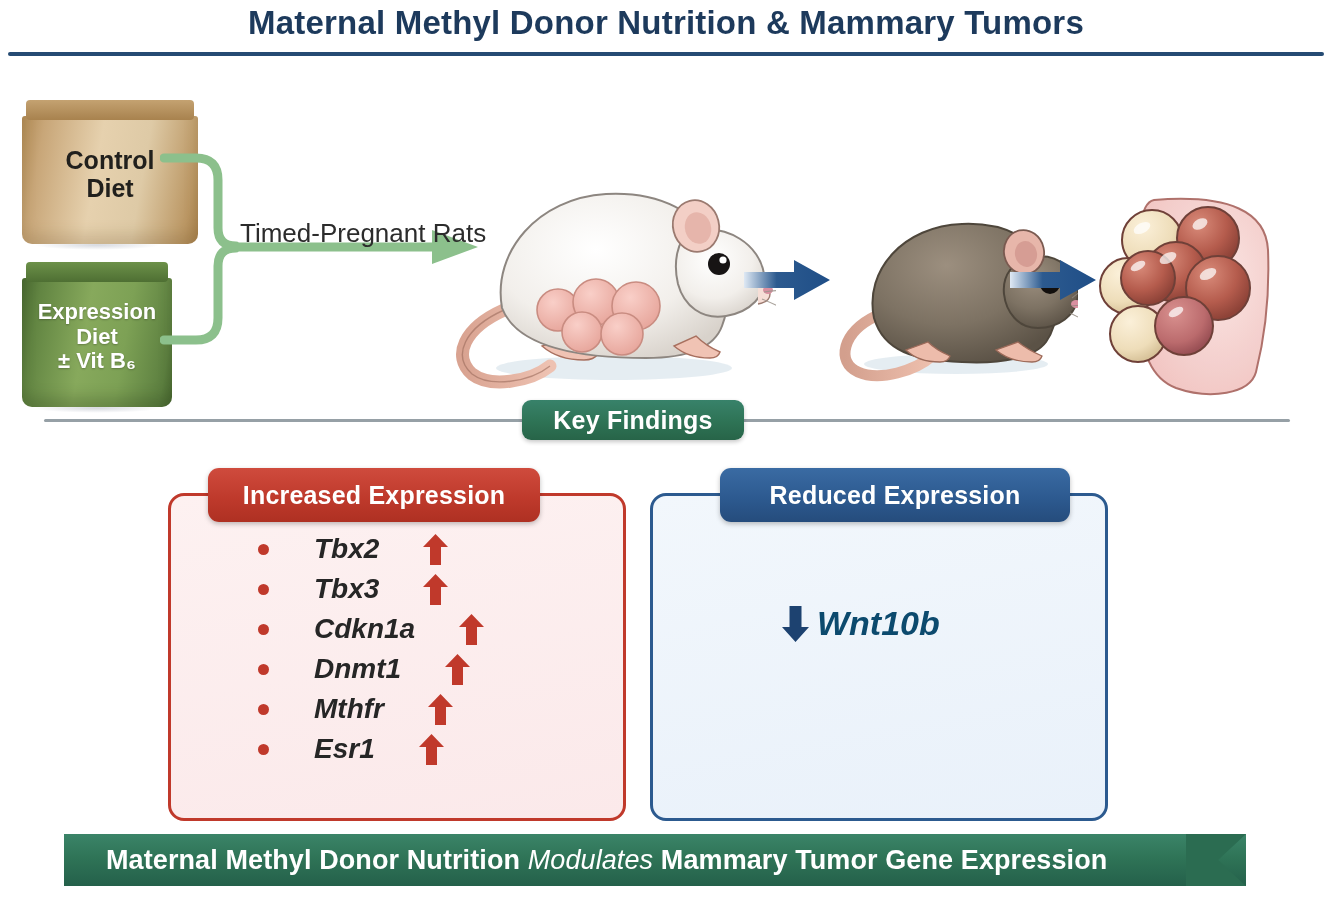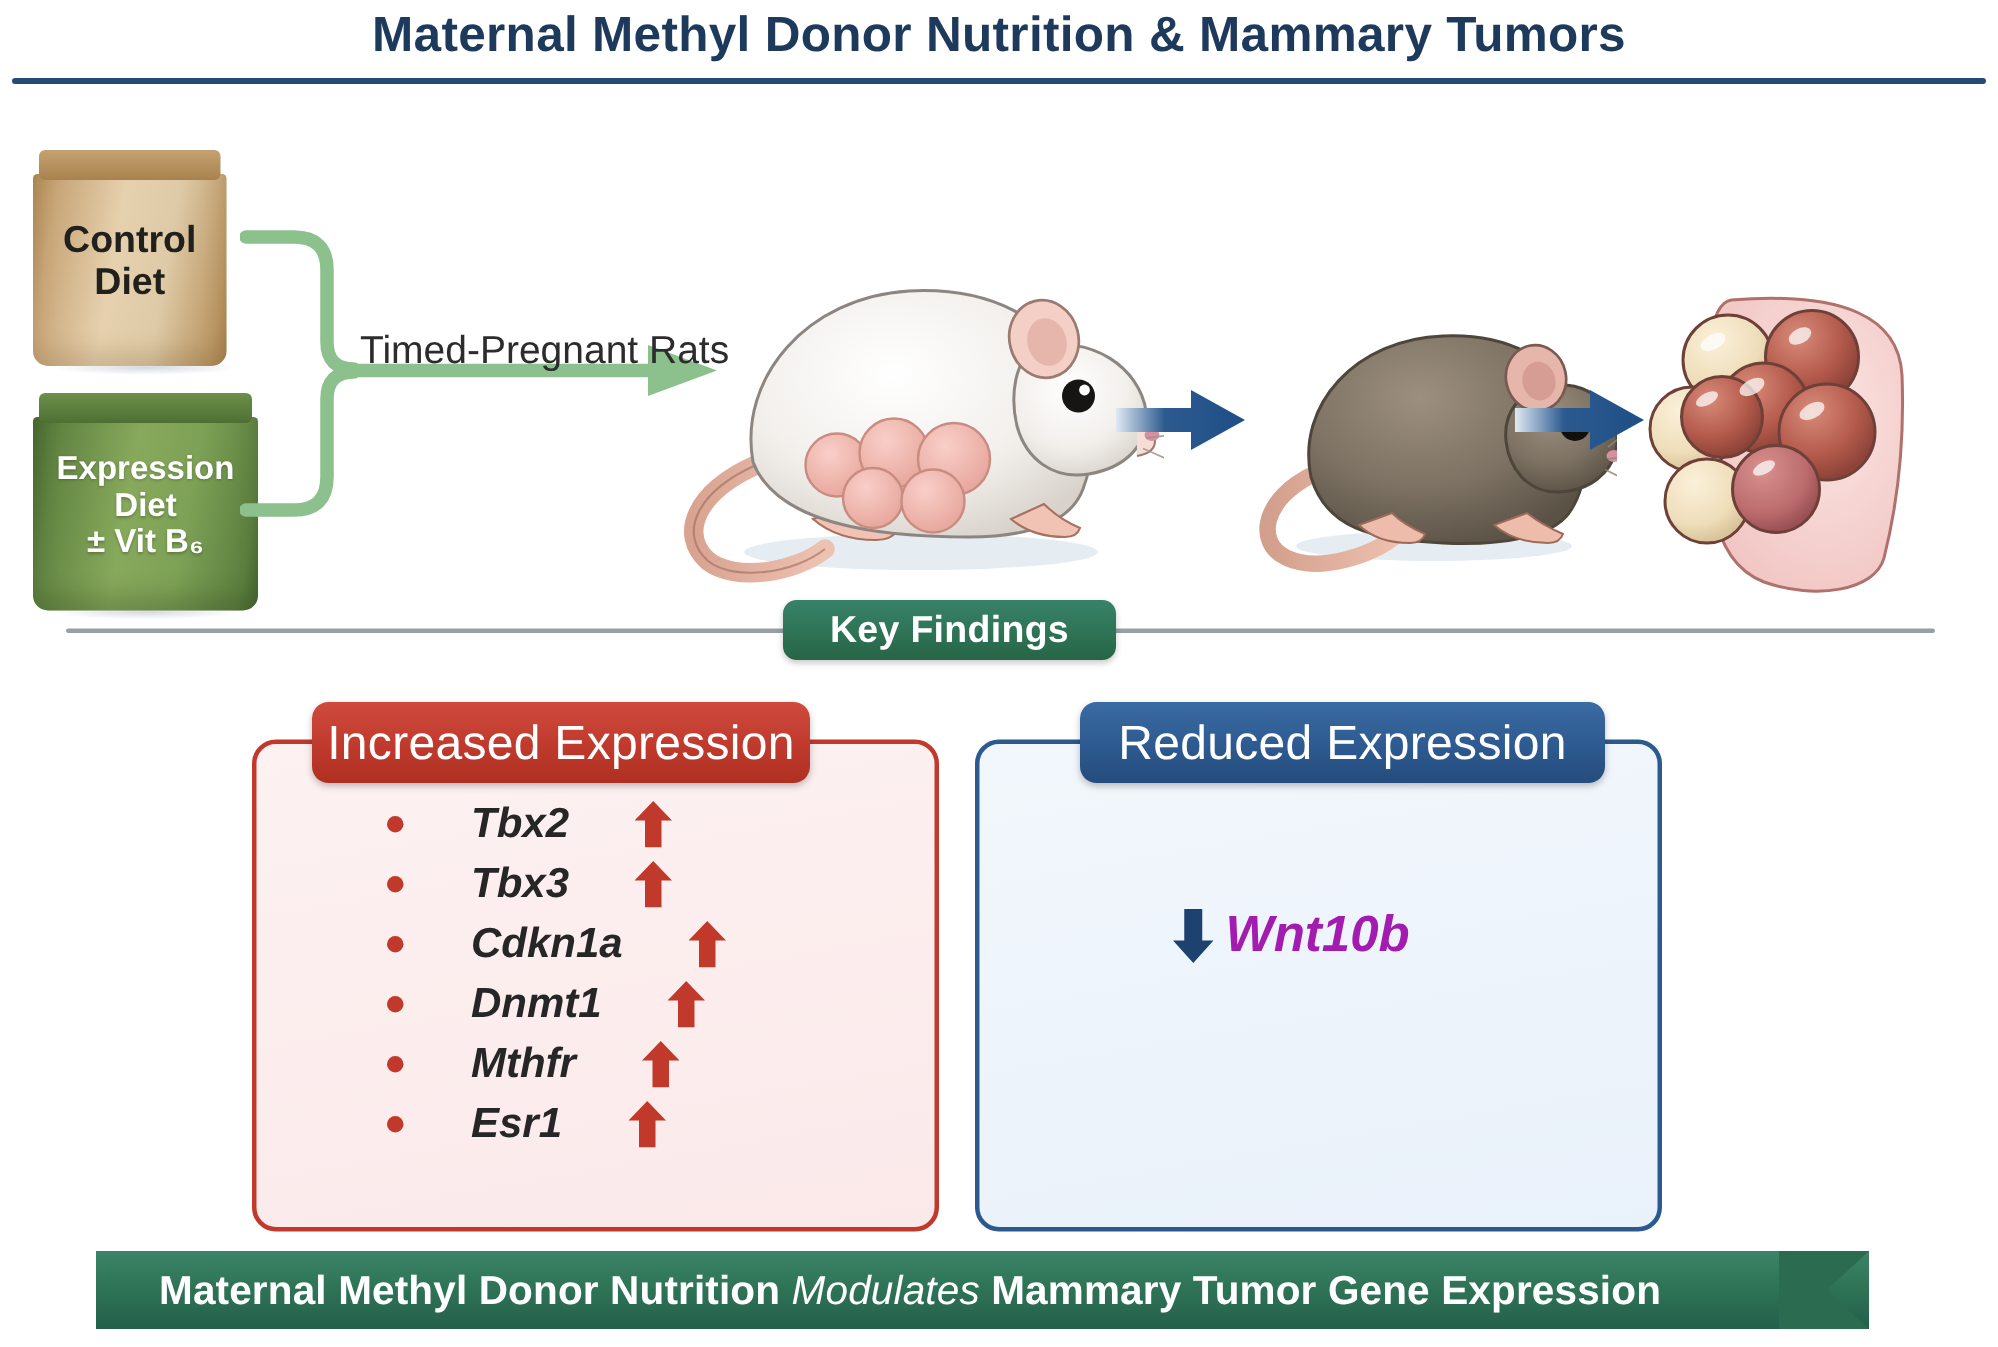--- a/index.html
+++ b/index.html
@@ -73,21 +73,21 @@
   }
   .bag-shadow {
     position: absolute;
     height: 10px;
     border-radius: 50%;
     background: radial-gradient(ellipse at center, rgba(120,130,150,0.30), rgba(255,255,255,0) 70%);
   }
 
   #bag-control {
     left: 22px; top: 100px;
-    width: 129px; height: 144px;
+    width: 176px; height: 144px;
   }
   #bag-control .bag-body {
     background: linear-gradient(100deg, #b08a54 0%, #c8a678 12%, #e6d1ae 42%, #decaa6 66%, #bb9764 92%, #a8814c 100%);
     box-shadow: inset 0 -10px 14px rgba(120,90,50,0.22);
   }
   #bag-control .bag-fold {
     background: linear-gradient(180deg, #c4a271, #a8824e);
   }
   #bag-control .bag-label {
     top: 46px;
@@ -161,22 +161,22 @@
     position: absolute;
     border-radius: 16px;
     border-width: 3px;
     border-style: solid;
   }
   .panel-pill {
     position: absolute;
     border-radius: 11px;
     display: flex; align-items: center; justify-content: center;
     color: #ffffff;
-    font-size: 32px;
-    font-weight: 400;
+    font-size: 25px;
+    font-weight: 700;
     letter-spacing: 0.2px;
     box-shadow: 0 2px 5px rgba(0,0,0,0.25);
     white-space: nowrap;
   }
 
   #panel-increased {
     left: 168px; top: 493px;
     width: 452px; height: 322px;
     background: linear-gradient(170deg, #fdf1f1, #fbe9ea);
     border-color: #c0392b;
@@ -238,21 +238,21 @@
     position: absolute;
     left: 782px; top: 604px;
     display: flex;
     align-items: center;
   }
   #reduced-gene-row .gene-arrow-down { flex: none; line-height: 0; margin-right: 8px; }
   #reduced-gene-name {
     font-size: 34px;
     font-weight: 700;
     font-style: italic;
-    color: #a21caf;
+    color: #0c4a6e;
     white-space: nowrap;
   }
 
   
   #bottom-ribbon {
     position: absolute;
     left: 64px; top: 834px;
     width: 1182px; height: 52px;
     background: linear-gradient(180deg, #3b8468 0%, #2f7457 45%, #24604a 100%);
     clip-path: polygon(0 0, 100% 0, 100% 100%, 0 100%, 0 100%);

